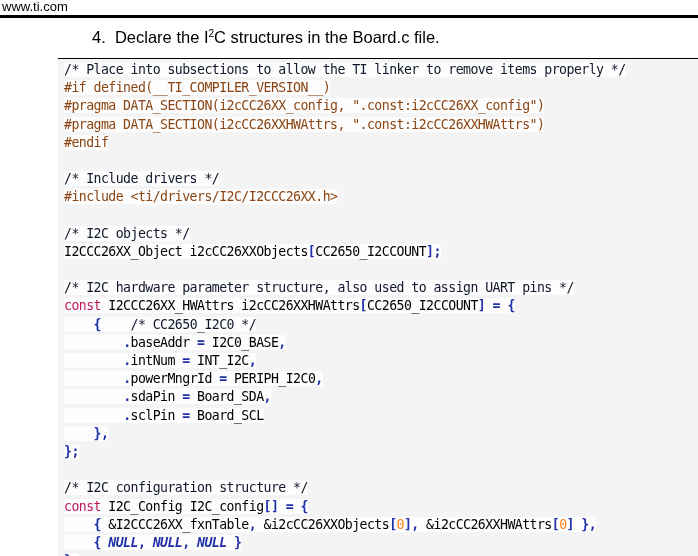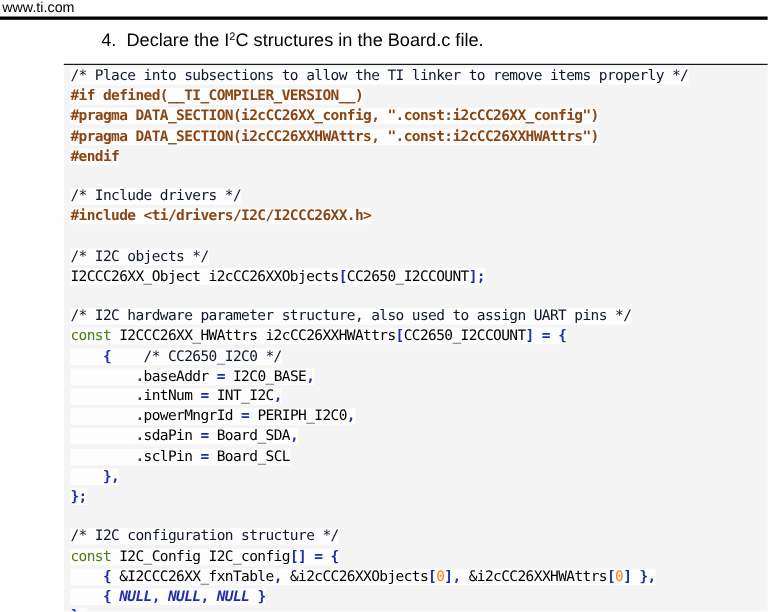--- a/index.html
+++ b/index.html
@@ -28,22 +28,22 @@
     .code {
       position: absolute; left: 64px; top: 61px;
       font-family: "DejaVu Sans Mono", monospace;
       font-size: 13.2px; line-height: 18.2px;
       white-space: pre; color: #000;
       letter-spacing: -0.55px;
     }
     .line { height: 18.2px; }
     .line span.bg { background: #fdfdfd; }
     .cm { color: #0f172a; }
-    .pp { color: #8b4513; font-weight: bold; }
-    .kw { color: #4d7c0f; }
+    .pp { color: #8b4513; }
+    .kw { color: #be185d; }
     .br { color: #1f2fa8; font-weight: bold; }
     .num { color: #ff7f0e; }
     .dot { color: #1f2fa8; font-weight: bold; }
     .nul { color: #1f2fa8; font-weight: bold; font-style: italic; }
   </style>
 </head>
 <body>
 
 <div class="site-url">www.ti.com</div>
 <div class="header-rule"></div>

